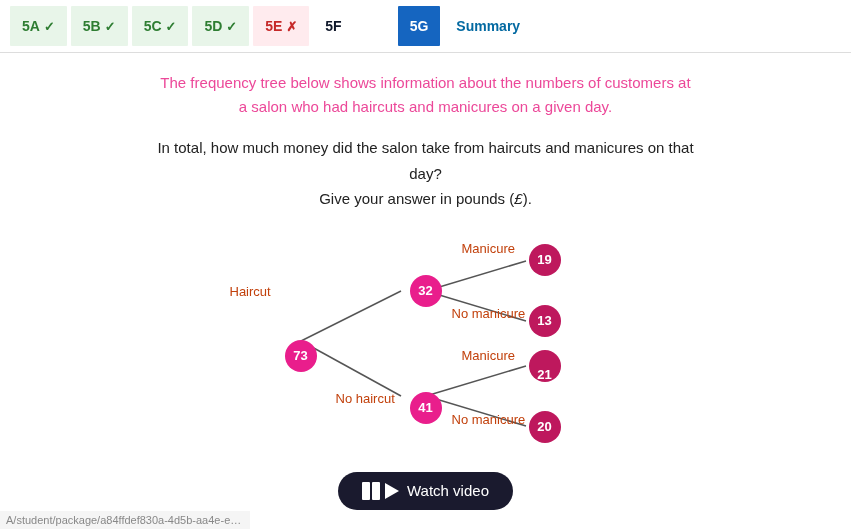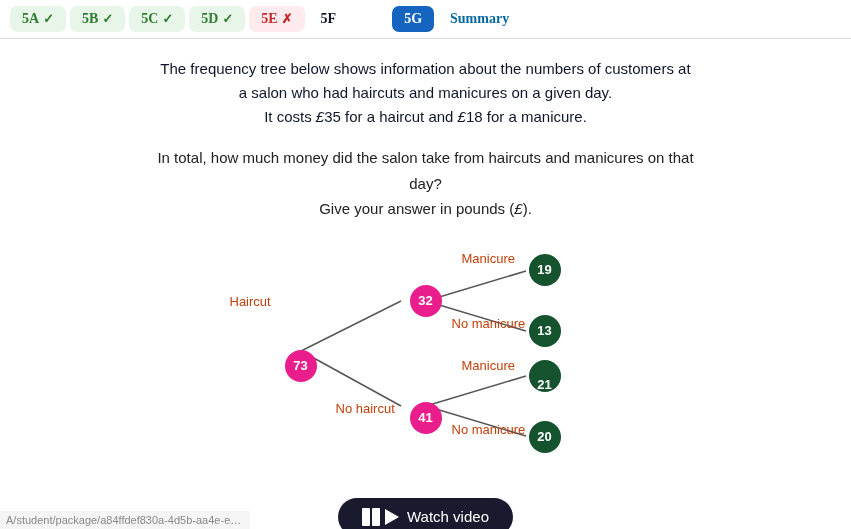--- a/index.html
+++ b/index.html
@@ -17,28 +17,27 @@
       align-items: center;
       background: #fff;
       border-bottom: 1px solid #ddd;
       padding: 6px 10px;
       gap: 4px;
     }
     .nav-tab {
       display: flex;
       align-items: center;
       gap: 4px;
-      padding: 5px 12px;
-      border-radius: 7px;
+      padding: 12px 12px;
+      border-radius: 1px;
       font-size: 14px;
       font-weight: bold;
       cursor: pointer;
       border: none;
       background: transparent;
-      font-family: Liberation Serif, serif;
     }
     .nav-tab.completed {
       background: #e8f5e9;
       color: #2e7d32;
     }
     .nav-tab.error {
       background: #ffebee;
       color: #c62828;
     }
     .nav-tab.active {
@@ -58,21 +57,21 @@
     .checkmark { color: #2e7d32; font-size: 13px; }
     .cross { color: #c62828; font-size: 13px; }
 
     
     .main-content {
       padding: 18px 30px 10px 30px;
       text-align: center;
     }
     .intro-text {
       font-size: 15px;
-      color: #0f172a;
+      color: #ec4899;
       line-height: 1.6;
       margin-bottom: 16px;
     }
     .question-text {
       font-size: 15px;
       color: #222;
       line-height: 1.7;
       margin-bottom: 14px;
     }
 
@@ -101,21 +100,21 @@
       border-radius: 50%;
       display: flex;
       align-items: center;
       justify-content: center;
       font-size: 13px;
       font-weight: bold;
       color: #fff;
       z-index: 2;
     }
     .node-pink { background: #e91e8c; }
-    .node-teal { background: #14532d; }
+    .node-teal { background: #be185d; }
 
     
     .node-label {
       position: absolute;
       font-size: 13px;
       color: #c2410c;
       z-index: 2;
       white-space: nowrap;
     }
 
@@ -124,21 +123,21 @@
       display: inline-flex;
       align-items: center;
       gap: 8px;
       background: #1a1a2e;
       color: #fff;
       border: none;
       border-radius: 24px;
       padding: 10px 24px;
       font-size: 15px;
       cursor: pointer;
-      margin: 16px auto;
+      margin: 0 auto;
     }
 
     
     .url-bar {
       position: absolute;
       bottom: 0;
       left: 0;
       font-size: 11px;
       color: #888;
       padding: 3px 6px;
@@ -183,21 +182,20 @@
   </button>
   <button class="nav-tab summary">
     <span>Summary</span>
   </button>
 </div>
 
 <div class="main-content">
   <div class="intro-text">
     <span>The frequency tree below shows information about the numbers of customers at</span><br>
     <span>a salon who had haircuts and manicures on a given day.</span><br>
-    <span>It costs <span class="currency">£</span>35 for a haircut and <span class="currency">£</span>18 for a manicure.</span>
   </div>
 
   <div class="question-text">
     <span>In total, how much money did the salon take from haircuts and manicures on that</span><br>
     <span>day?</span><br>
     <span>Give your answer in pounds (<span class="currency">£</span>).</span>
   </div>
 
   
   <div class="tree-container">

